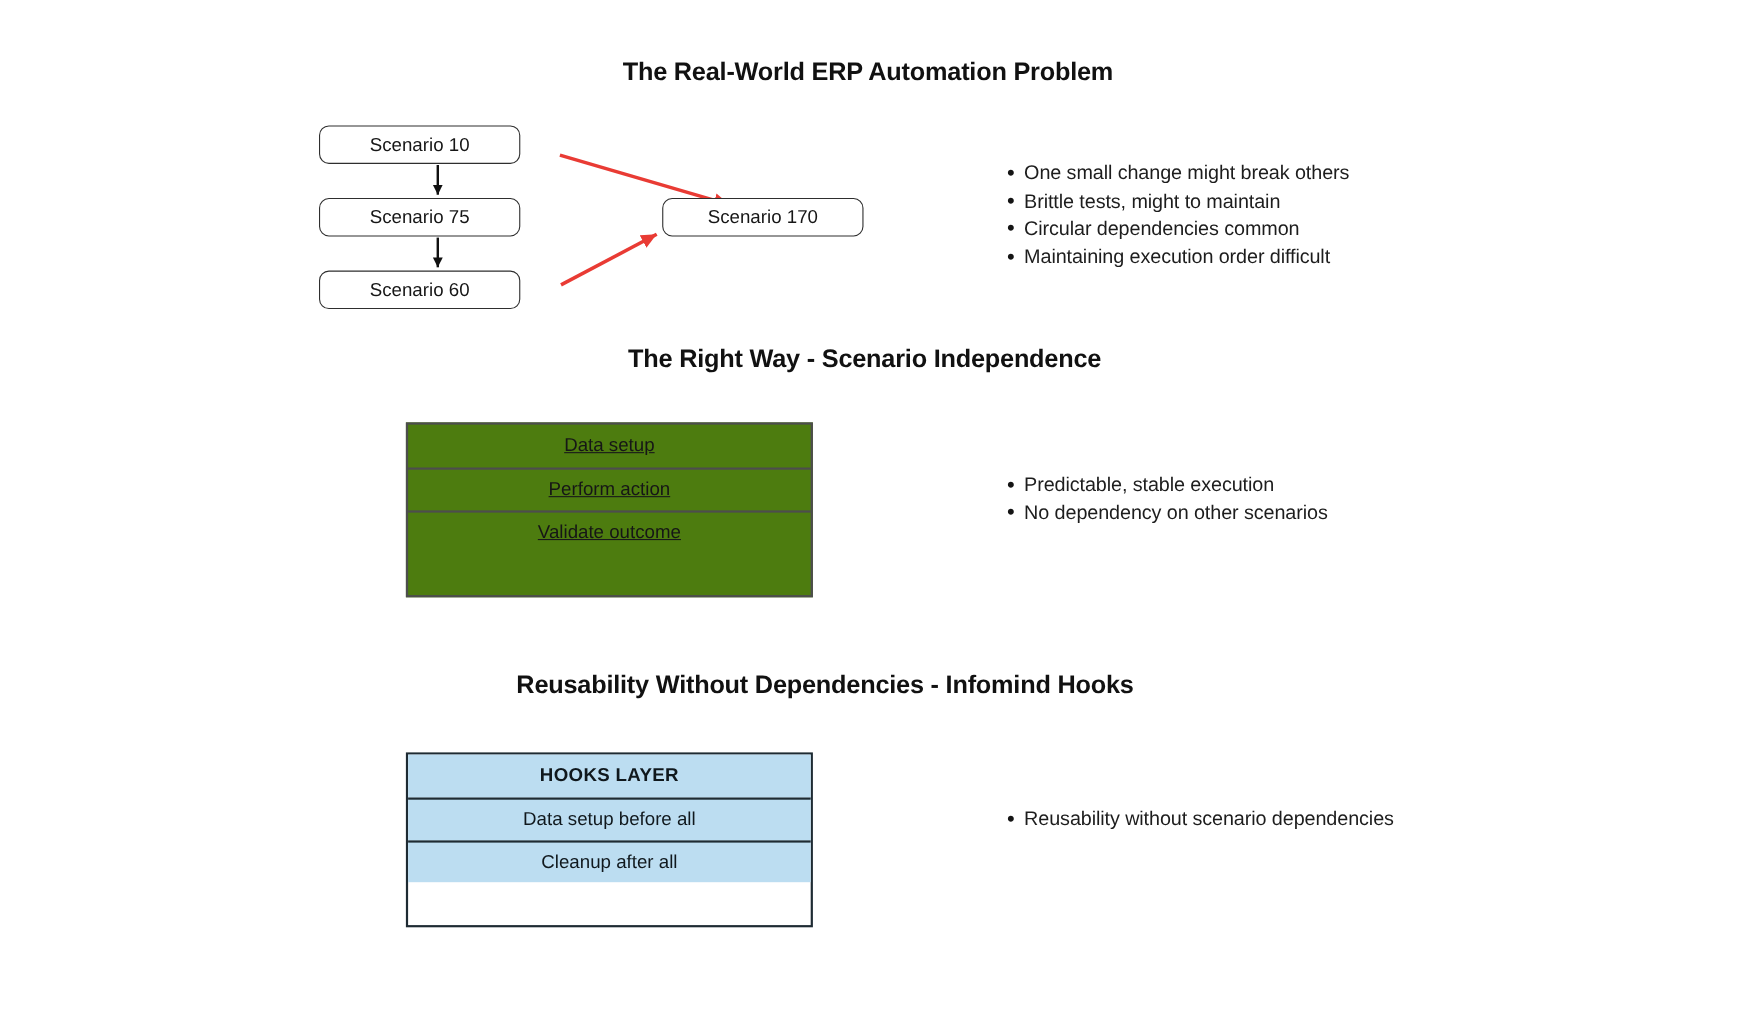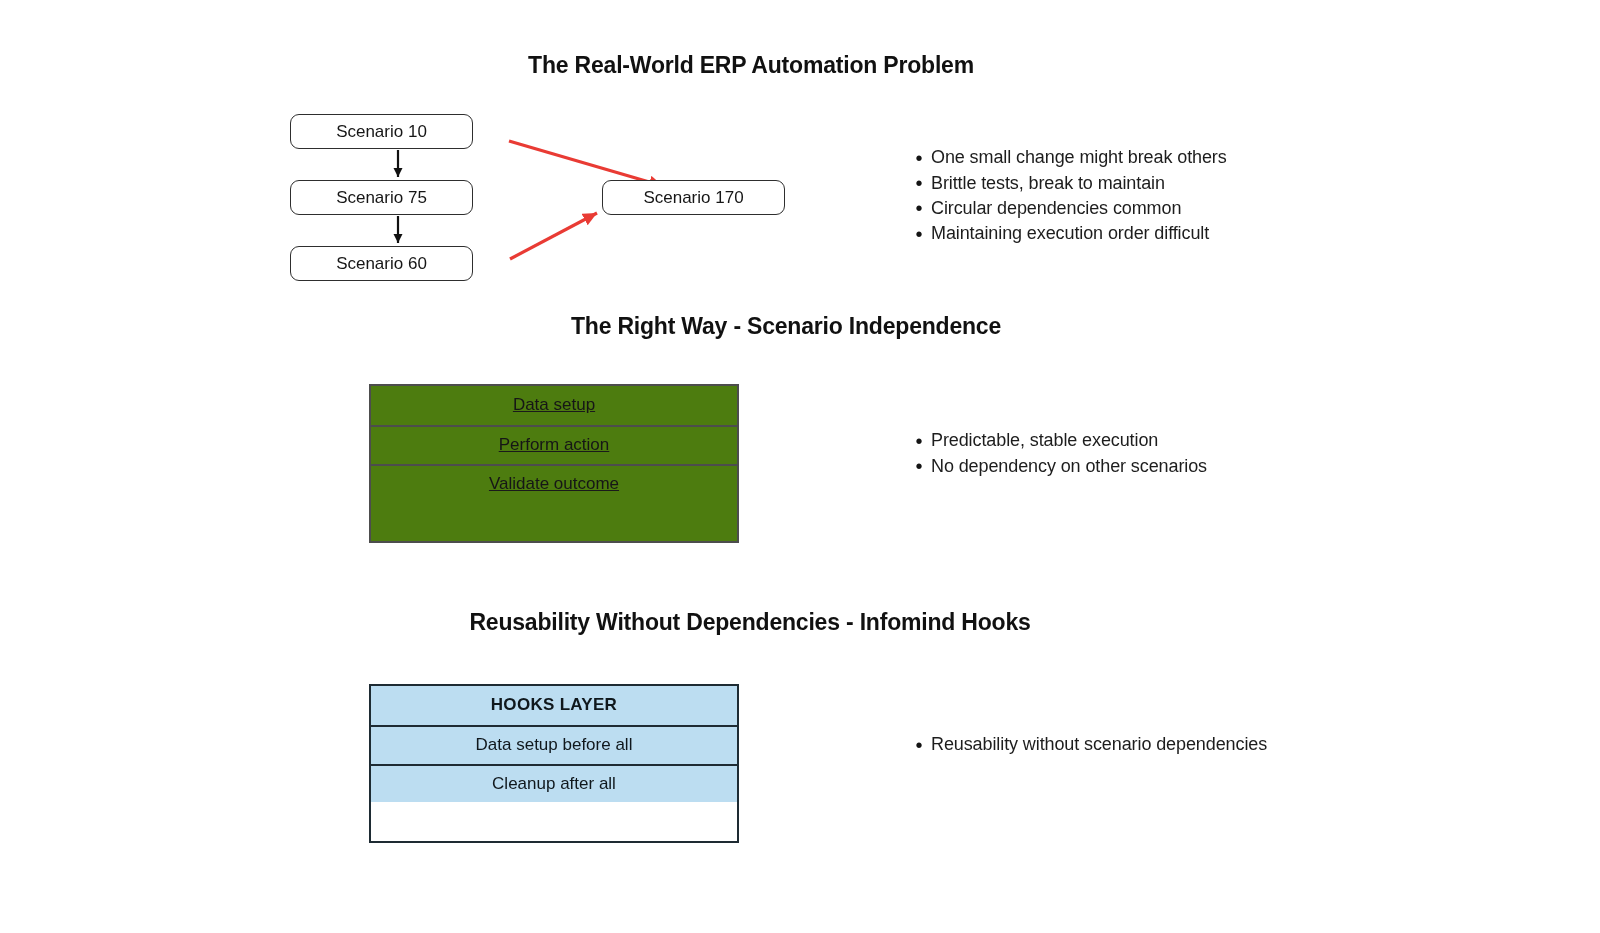--- a/index.html
+++ b/index.html
@@ -29,21 +29,21 @@
   .edge-red{stroke:var(--arrow-red);stroke-width:3.2;fill:none;}
   .mk-black{fill:var(--arrow-black);}
   .mk-red{fill:var(--arrow-red);}
 
   .title{
     position:absolute;
     transform:translateX(-50%);
     font-size:23px;font-weight:700;line-height:27px;
     letter-spacing:-0.2px;white-space:nowrap;color:#111;
   }
-  .t1{left:751px;top:52px;}
+  .t1{left:789px;top:52px;}
   .t2{left:786px;top:313px;}
   .t3{left:750px;top:609px;}
 
   .node{
     position:absolute;
     width:183px;height:35px;
     background:#fff;
     border:1.6px solid var(--node-border);
     border-radius:9px;
     display:flex;align-items:center;justify-content:center;
@@ -127,21 +127,21 @@
     <span>Scenario 170</span>
   </div>
 
   <div class="bullets b1">
     <div class="bullet-item">
       <span class="dot">•</span>
       <span class="bt">One small change might break others</span>
     </div>
     <div class="bullet-item">
       <span class="dot">•</span>
-      <span class="bt">Brittle tests, break to maintain</span>
+      <span class="bt">Brittle tests, might to maintain</span>
     </div>
     <div class="bullet-item">
       <span class="dot">•</span>
       <span class="bt">Circular dependencies common</span>
     </div>
     <div class="bullet-item">
       <span class="dot">•</span>
       <span class="bt">Maintaining execution order difficult</span>
     </div>
   </div>

